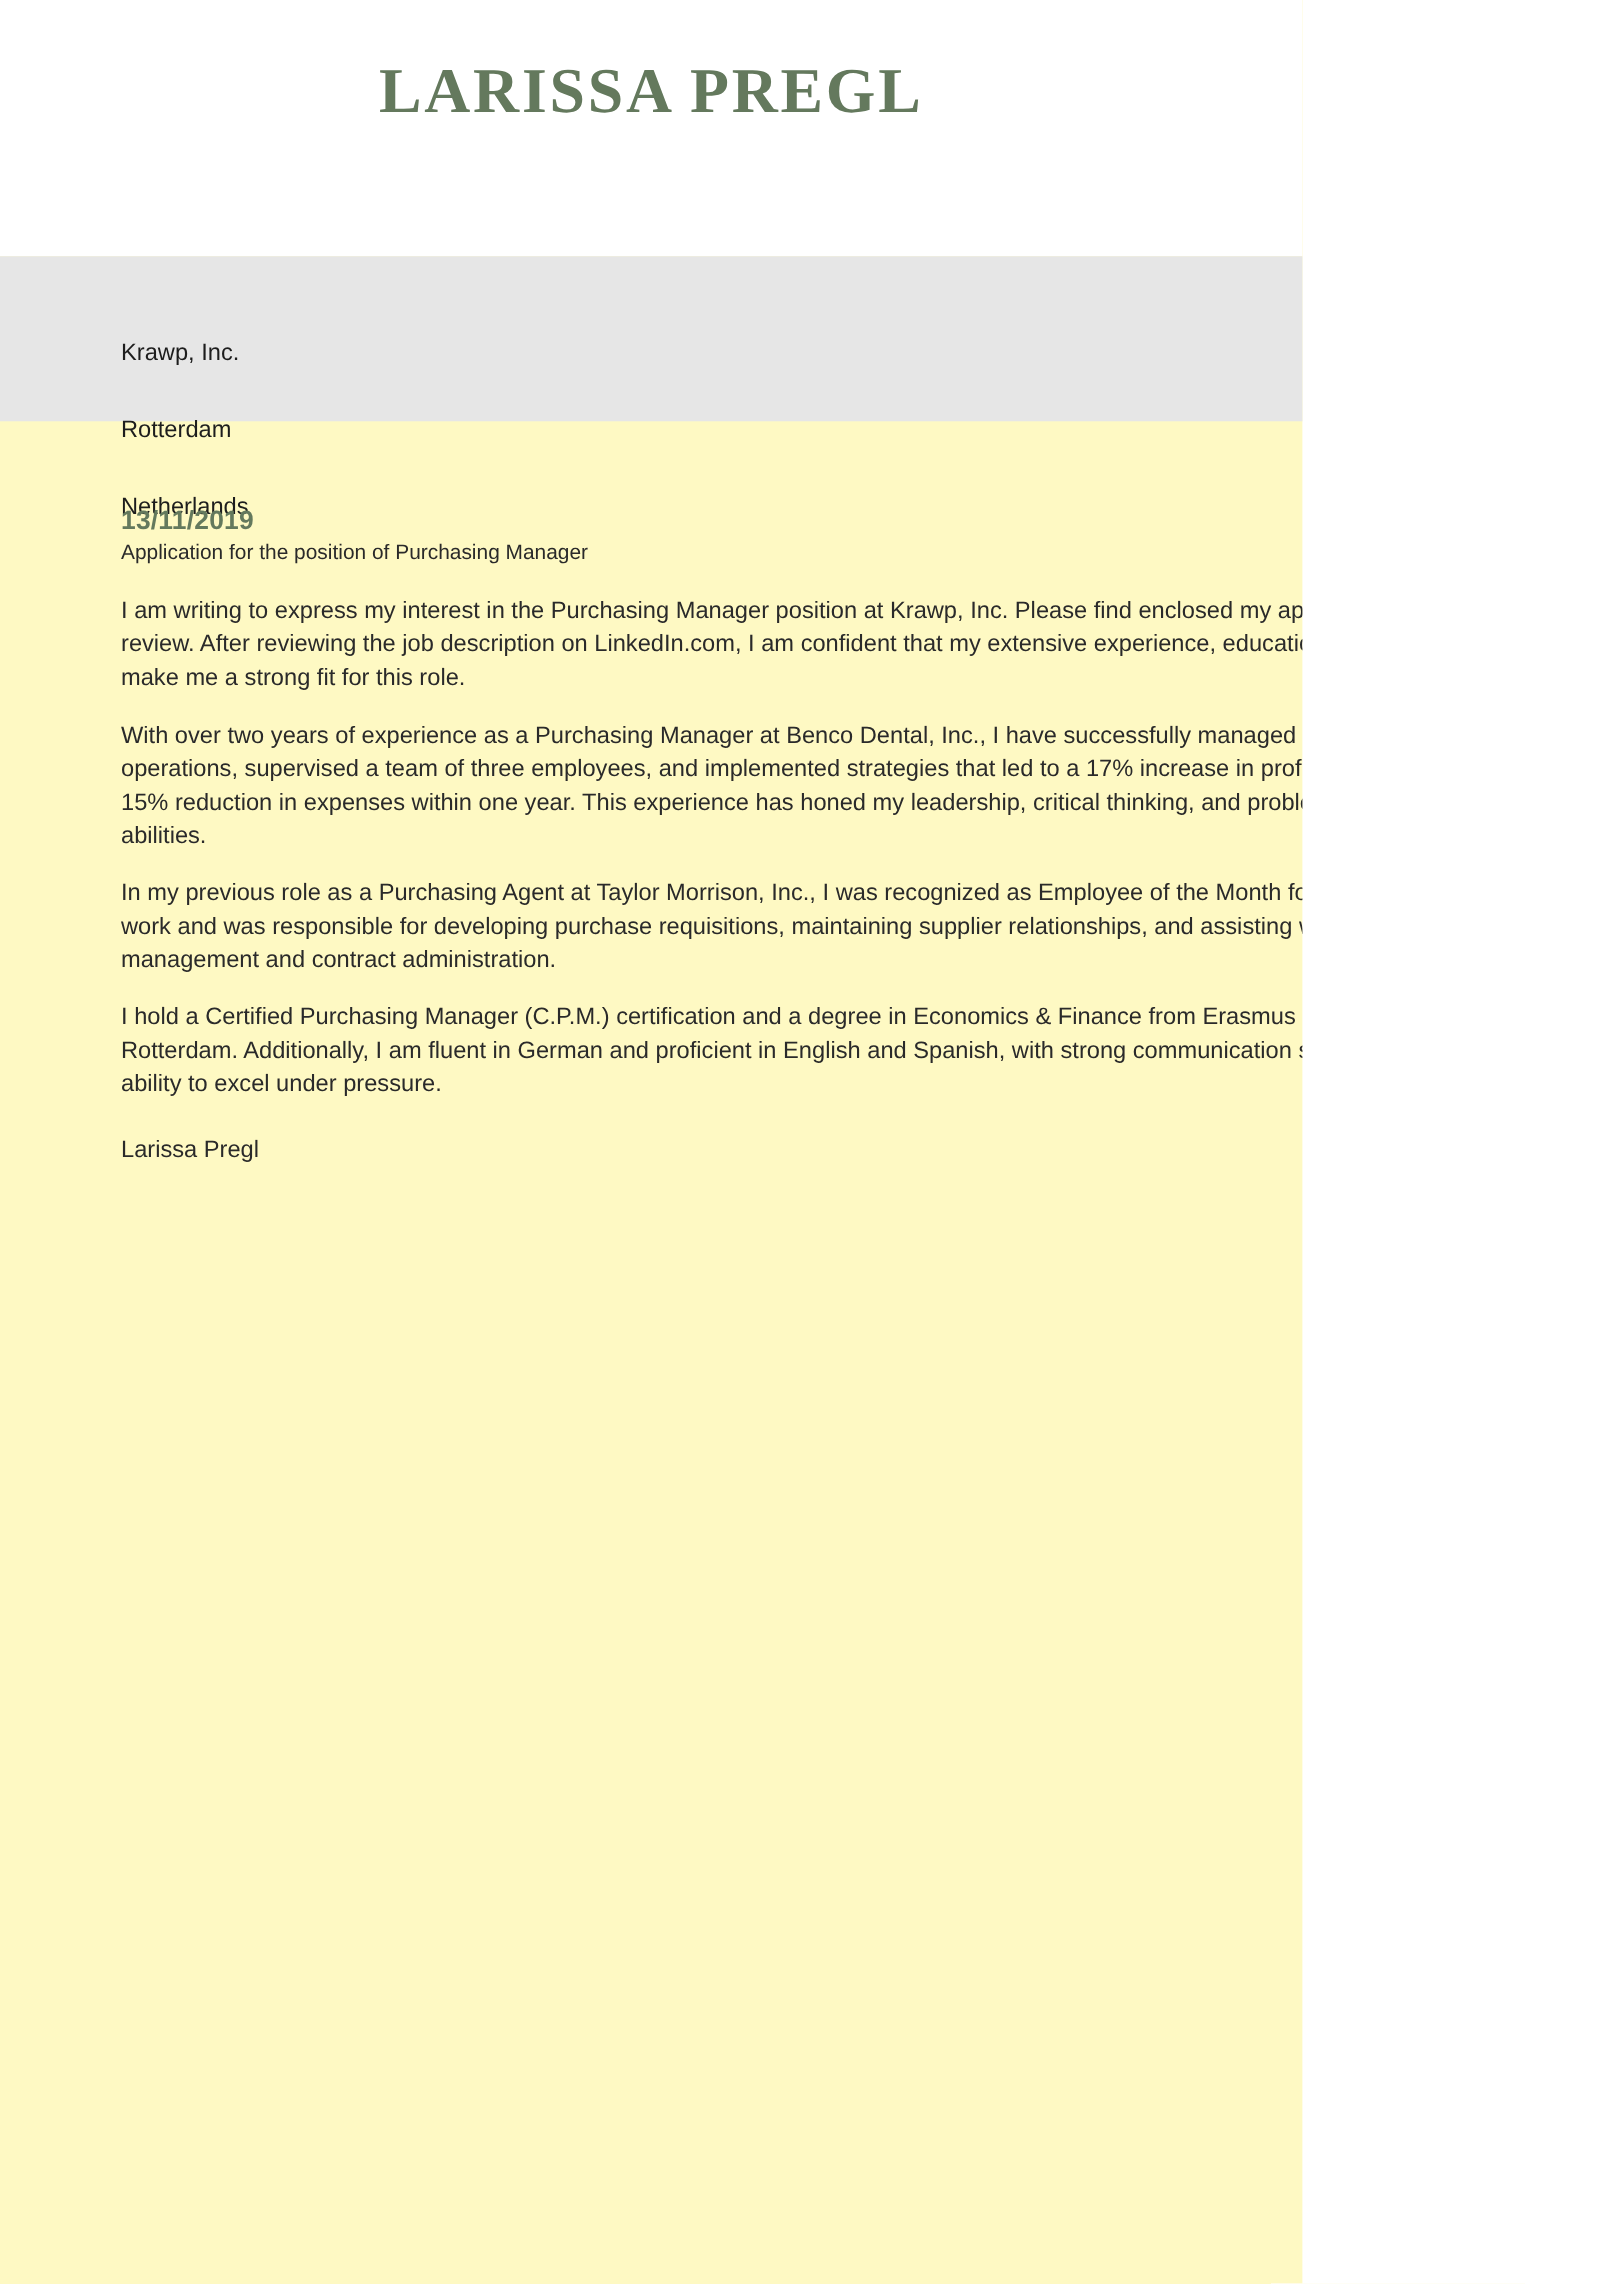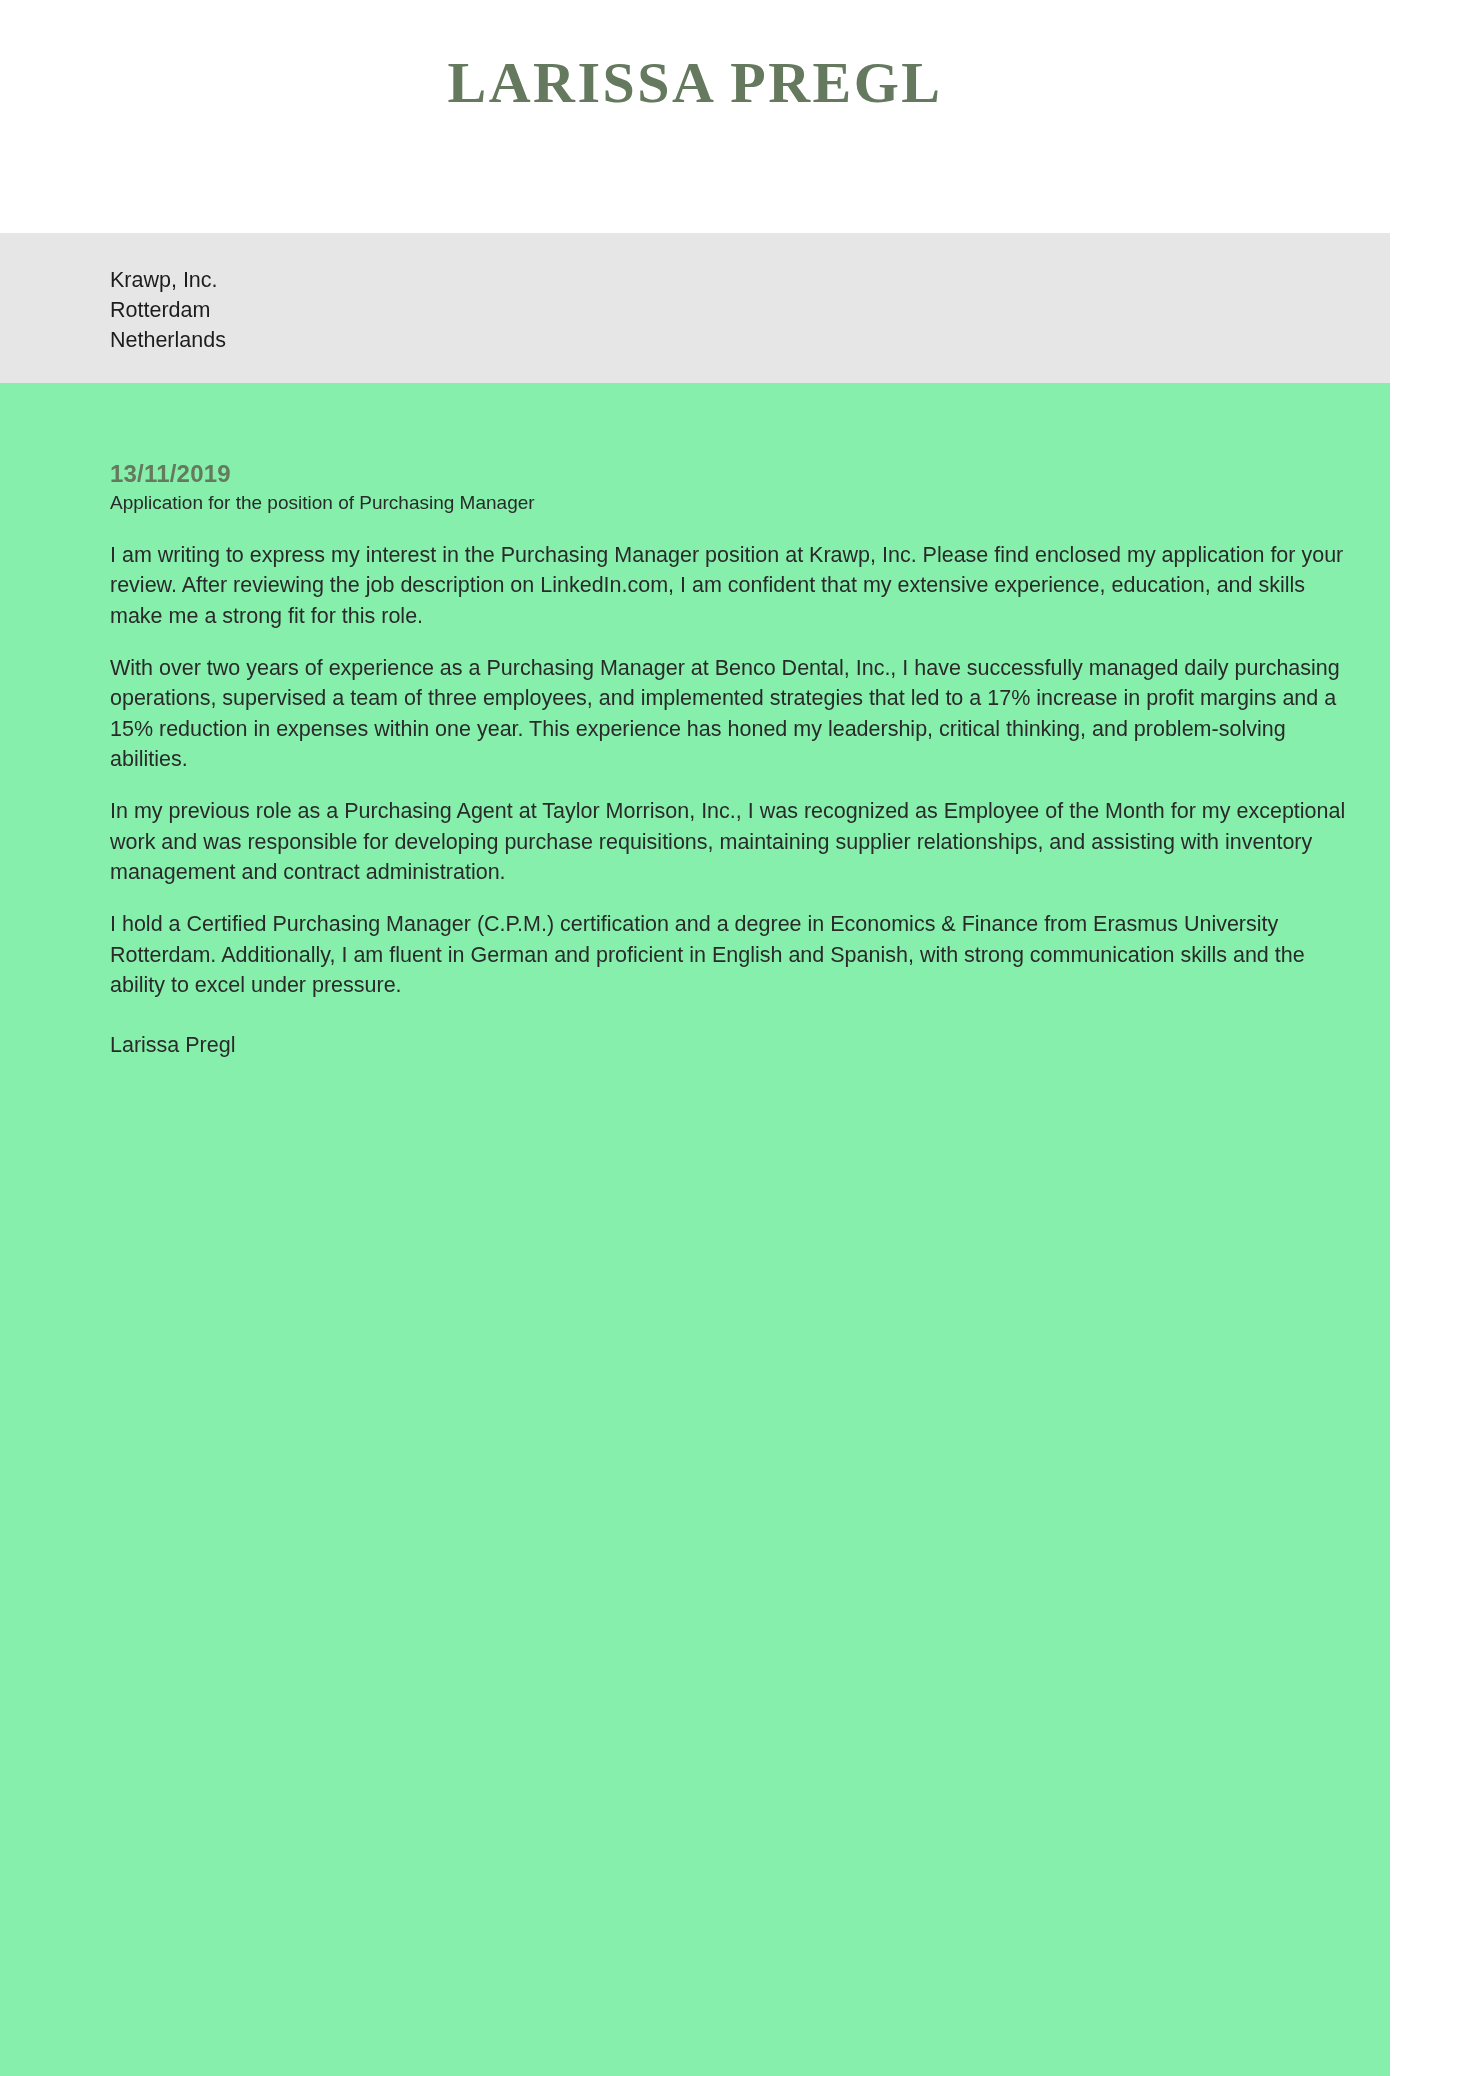--- a/index.html
+++ b/index.html
@@ -6,23 +6,23 @@
     margin: 0;
     padding: 0;
     background: #ffffff;
   }
   body {
     font-family: "Liberation Sans", sans-serif;
     -webkit-font-smoothing: antialiased;
   }
   .page {
     position: relative;
-    width: 1390px;
+    width: 1184px;
     height: 2076px;
-    background: #86efac;
+    background: #fef9c3;
     overflow: hidden;
   }
 
   
   .name-header {
     position: absolute;
     top: 0;
     left: 0;
     right: 0;
     height: 233px;
@@ -57,21 +57,21 @@
   }
   .contact-col {
     padding-top: 32px;
     font-size: 21.5px;
     line-height: 30px;
     color: #1d1d1d;
   }
   .contact-col.right {
     text-align: right;
   }
-  .contact-line { display: block; white-space: pre; }
+  .contact-line { display: block; white-space: pre; margin-top: 40px; }
 
   
   .letter {
     position: absolute;
     top: 462px;
     left: 110px;
     width: 1250px;
   }
   .letter-date {
     font-size: 24px;

